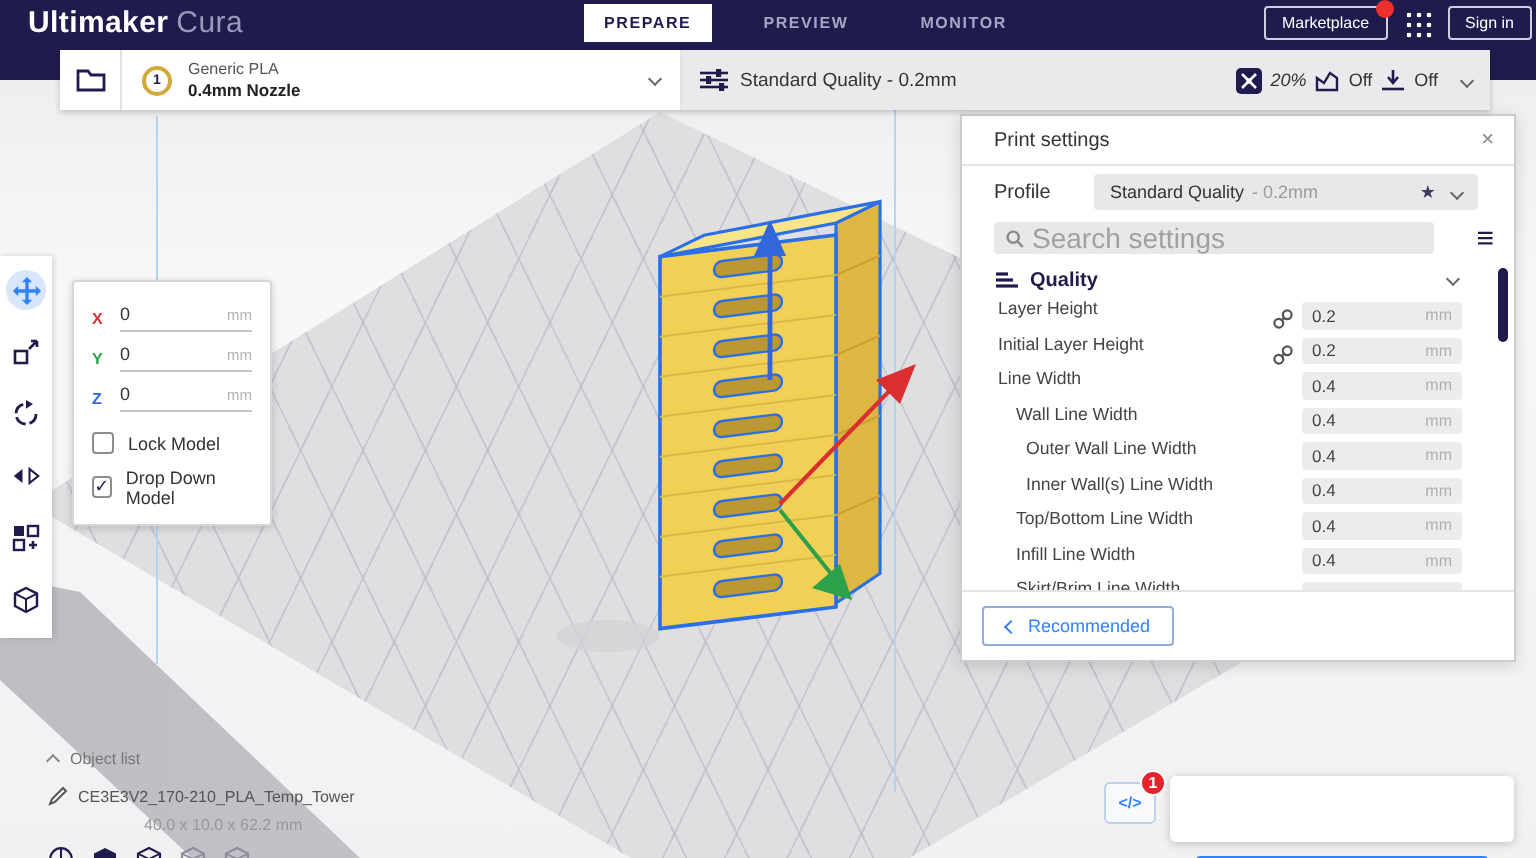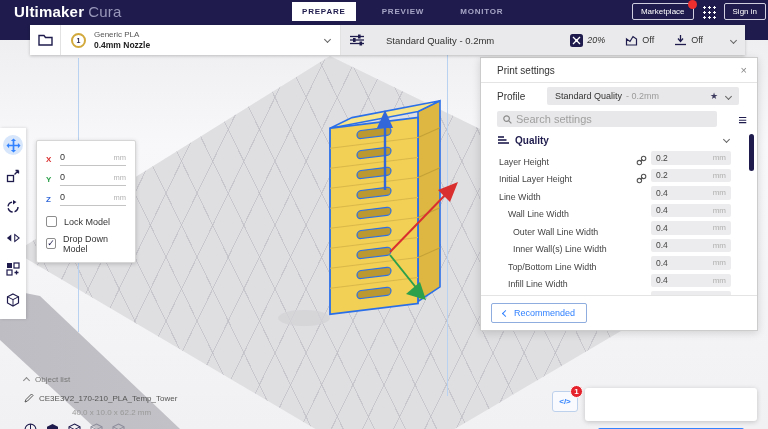--- a/index.html
+++ b/index.html
@@ -35,21 +35,21 @@
   .grid-icon { width:14px; height:14px;
     background-image:radial-gradient(circle,#fff 1.1px,transparent 1.3px);
     background-size:5px 5px; background-position:0 0; }
 
   
   .stage-toolbar { position:absolute; left:30px; top:25px; width:715px; height:30px; background:#fff; display:flex; z-index:10; box-shadow:0 1px 3px rgba(0,0,0,.22); }
   .cell { position:relative; border-right:1px solid #e2e2e2; display:flex; align-items:center; }
   .cell-folder { width:31px; justify-content:center; }
   .cell-printer { width:168px; padding-left:12px; font-size:10px; color:#333; }
   .cell-material { width:280px; padding-left:10px; gap:8px; }
-  .cell-summary { flex:1; background:#eaeaec; padding:0 9px; gap:20px; border-right:none; }
+  .cell-summary { flex:1; background:#eaeaec; padding:0 9px; gap:4px; border-right:none; }
   .chev { display:inline-block; width:5px; height:5px; border-right:1.3px solid #666; border-bottom:1.3px solid #666; transform:rotate(45deg); }
   .cell .chev.right { position:absolute; right:10px; top:12px; }
   .ext-circle { width:15px; height:15px; border-radius:50%; border:2.5px solid #d2a93c; background:#fff; color:#1f1c4d; font-size:7px; font-weight:700; display:flex; align-items:center; justify-content:center; }
   .mat-lines { display:flex; flex-direction:column; line-height:1.25; }
   .mat-top { font-size:8px; color:#555; }
   .mat-bottom { font-size:8.5px; font-weight:700; color:#222; }
   .sum-label { font-size:9.5px; color:#333; margin-left:2px; }
   .sum-group { display:flex; align-items:center; gap:4px; font-size:9px; color:#333; }
   .sum-group.first { margin-left:auto;font-style:italic; }
 
@@ -59,28 +59,28 @@
   .panel-title { font-size:10px; color:#333; margin-left:16px; }
   .panel-close { margin-left:auto; margin-right:10px; color:#888; font-size:11px; line-height:1; cursor:pointer; }
   .profile-row { height:26px; display:flex; align-items:center; position:relative; }
   .profile-label { font-size:10px; color:#333; margin-left:16px; }
   .profile-dd { position:absolute; left:66px; top:4px; width:192px; height:18px; background:#e8e8ea; border-radius:2px; display:flex; align-items:center; font-size:9px; padding:0 8px; }
   .profile-val { color:#333; }
   .profile-suf { color:#9b9b9b; margin-left:4px; }
   .profile-star { margin-left:auto; color:#3c3a5e; font-size:9px; margin-right:8px; }
   .search-row { height:22px; display:flex; align-items:center; position:relative; }
   .search-box { position:absolute; left:16px; top:2px; width:220px; height:16px; background:#e8e8ea; border-radius:2px; display:flex; align-items:center; padding:0 6px; gap:4px; }
-  .search-box input { border:none; outline:none; background:transparent; font-size:11px; color:#444; width:170px; font-family:"Liberation Sans",sans-serif; }
+  .search-box input { border:none; outline:none; background:transparent; font-size:14px; color:#444; width:170px; font-family:"Liberation Sans",sans-serif; }
   .search-box input::placeholder { color:#a0a0a0; }
   .hamburger { position:absolute; right:10px; top:1px; color:#1f1c4d; font-size:15px; line-height:20px; }
   .plist { position:absolute; top:73px; left:0; right:0; height:166px; overflow:hidden; }
   .sec-hd { height:18px; display:flex; align-items:center; gap:6px; padding-left:16px; position:relative; }
   .sec-hd .sec-name { font-size:10px; font-weight:700; color:#1f1c4d; }
   .sec-hd .chev { position:absolute; right:28px; top:6px; }
-  .srow { height:17.5px; display:flex; align-items:flex-end; position:relative; }
+  .srow { height:17.5px; display:flex; align-items:flex-start; position:relative; }
   .slabel { font-size:8.8px; color:#444; }
   .i0 .slabel { margin-left:18px; } .i1 .slabel { margin-left:27px; } .i2 .slabel { margin-left:32px; }
   .chain { position:absolute; left:155px; top:3px; }
   .sfield { position:absolute; left:170px; top:2px; width:80px; height:13.5px; background:#ececee; border-radius:2px; display:flex; align-items:center; padding:0 5px; }
   .sval { font-size:8.5px; color:#444; }
   .sunit { margin-left:auto; font-size:8px; color:#b0b0b0; }
   .scrollbar { position:absolute; right:3px; top:76px; width:5px; height:37px; background:#1f1c4d; border-radius:3px; }
   .panel-ft { position:absolute; left:0; right:0; bottom:0; height:35px; border-top:1px solid #e4e4e4; background:#fff; }
   .rec-btn { position:absolute; left:10px; top:7px; height:20px; padding:0 11px; border:1px solid #8fadde; border-radius:2px; color:#3282ff; font-size:9px; display:flex; align-items:center; gap:6px; background:#fff; cursor:pointer; }
   .chev-left { display:inline-block; width:5px; height:5px; border-left:1.4px solid #3282ff; border-bottom:1.4px solid #3282ff; transform:rotate(45deg); }

